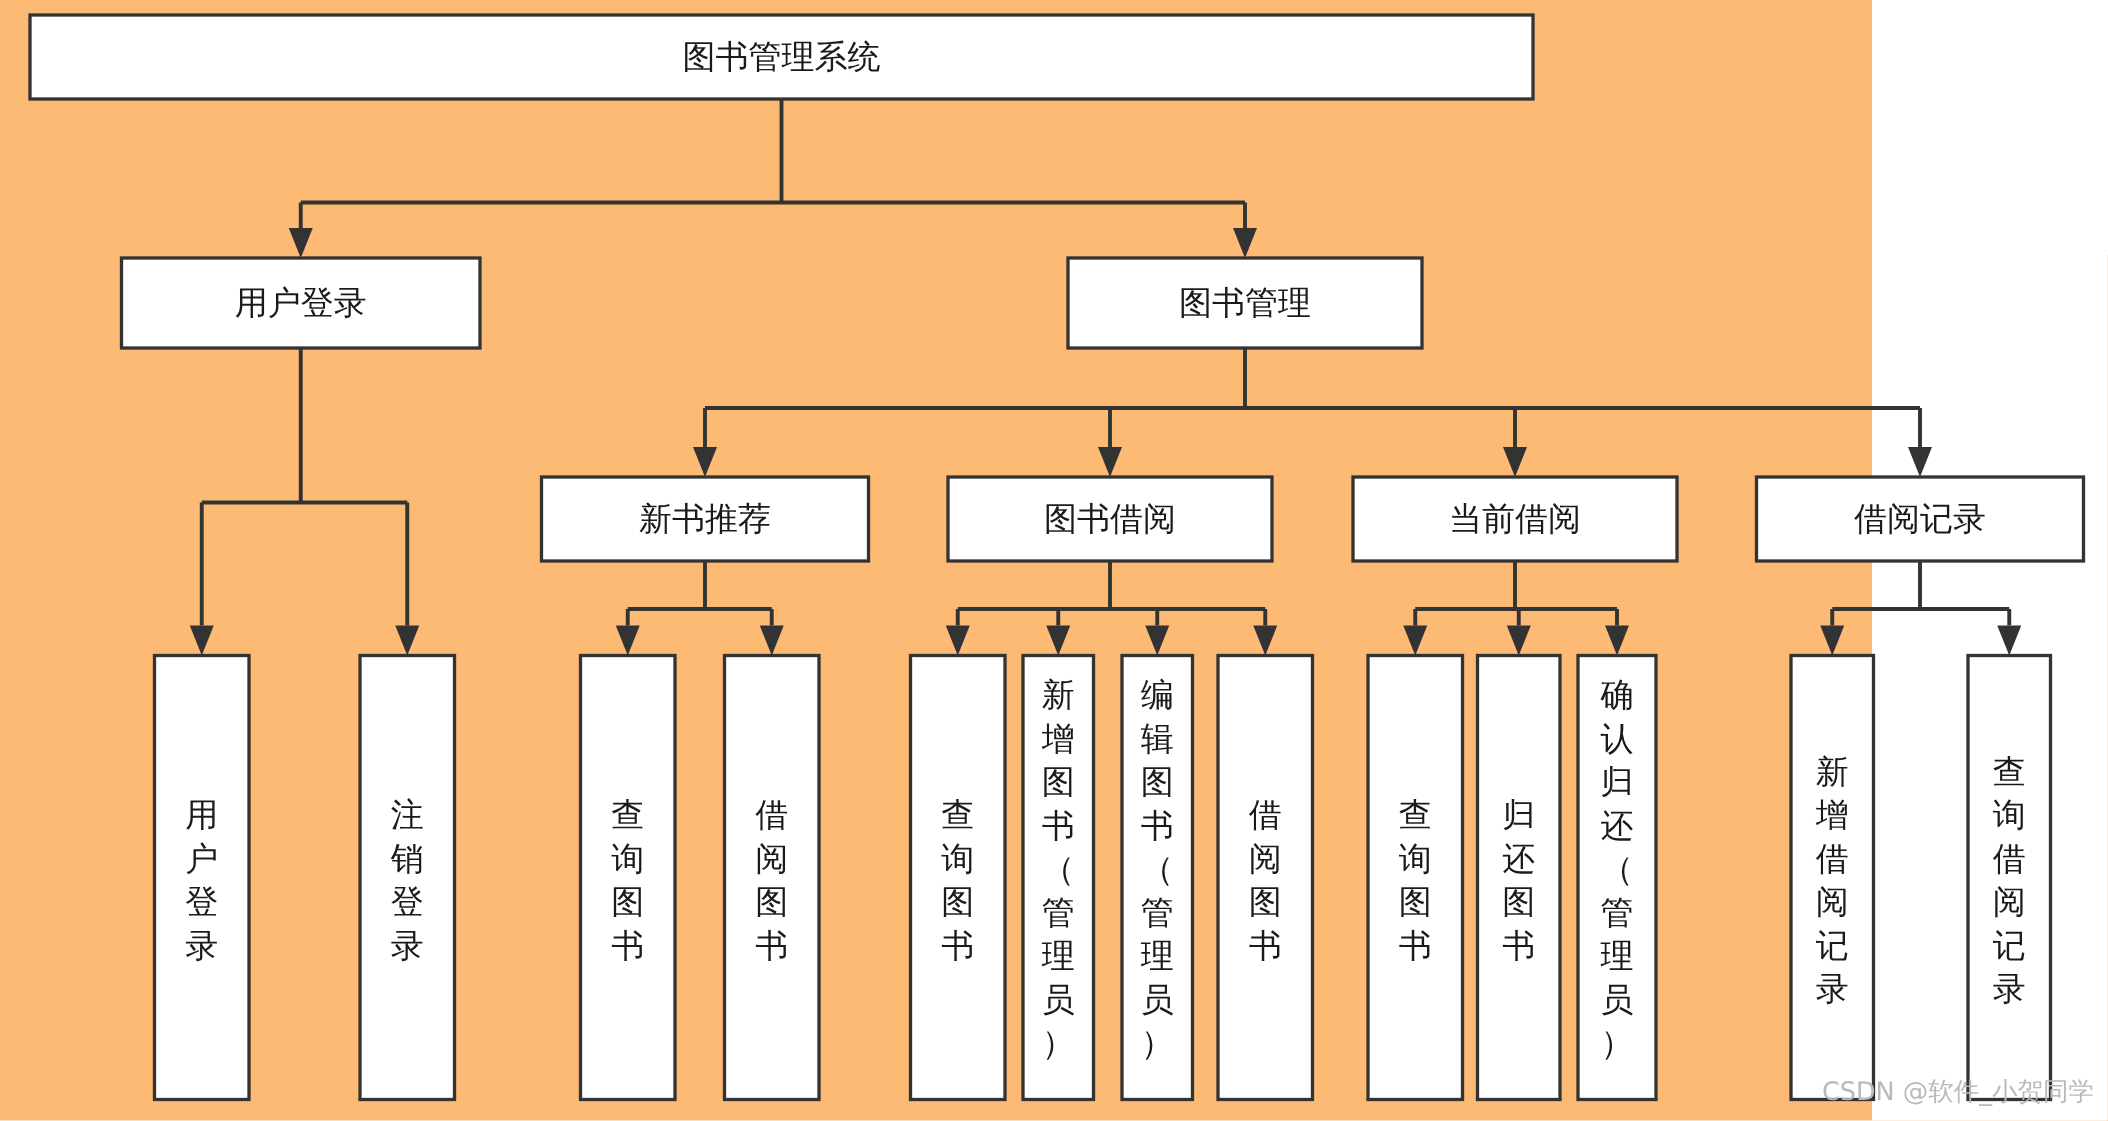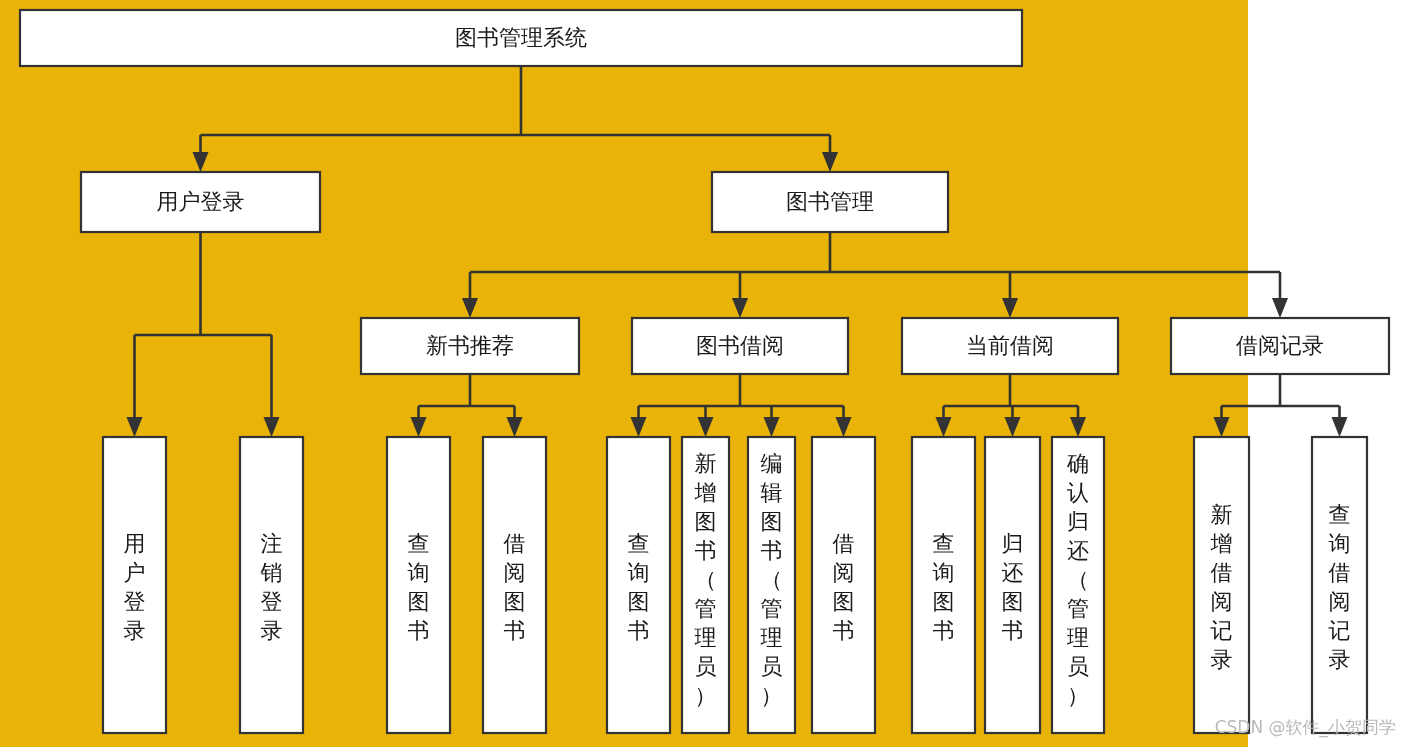--- a/index.html
+++ b/index.html
@@ -11,21 +11,21 @@
   body {
     width: 1405px;
     height: 747px;
     overflow: hidden;
     font-family: "DejaVu Sans", "Liberation Sans", sans-serif;
   }
   #diagram-root {
     position: relative;
     width: 1248px;
     height: 747px;
-    background: #eab308;
+    background: #fdba74;
   }
   svg.diagram-canvas {
     position: absolute;
     left: 0;
     top: 0;
     width: 1405px;
     height: 747px;
     display: block;
   }
   .node-box {

